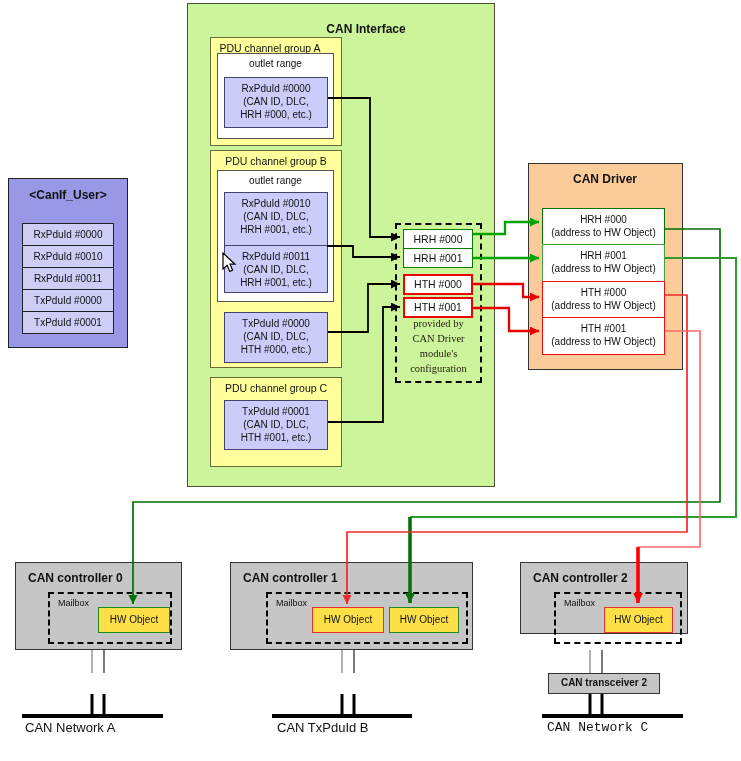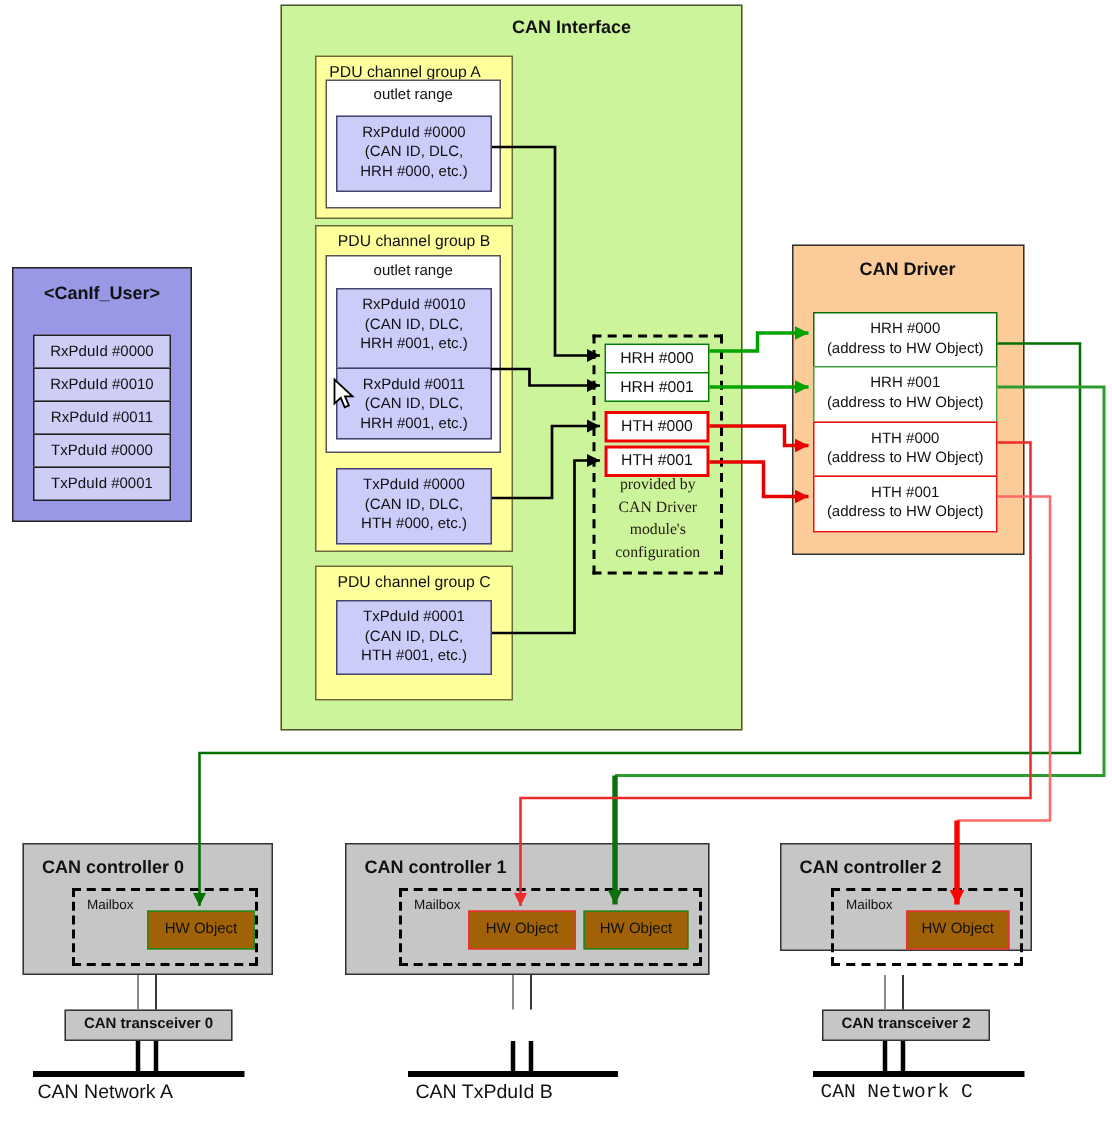--- a/index.html
+++ b/index.html
@@ -13,21 +13,21 @@
   .white-box{background:#FFFFFF;border:1px solid #555;}
   .purple-box{background:#CCCCFB;border:1px solid #44446a;font-size:10px;line-height:13px;padding-top:4px;}
   .user-box{background:#9898E6;border:1.5px solid #222;}
   .user-cell{background:#CDCDF6;border:1px solid #222;font-size:10px;line-height:21px;}
   .orange-box{background:#FBCB99;border:1.5px solid #333;}
   .drv-cell{background:#fff;font-size:10px;line-height:12.5px;padding-top:5px;}
   .hoh-cell{background:#fff;font-size:10.5px;}
   .dashed-box{border:2px dashed #000;}
   .gray-box{background:#C6C6C6;border:1.5px solid #333;}
   .mailbox{border:2px dashed #000;}
-  .hw-box{background:#a16207;font-size:10px;line-height:23px;}
+  .hw-box{background:#fde047;font-size:10px;line-height:23px;}
   .bold12{font-weight:bold;font-size:12px;}
   .grp-label{font-size:10.5px;}
   .small-label{font-size:10px;}
   .note{font-family:"Liberation Serif",serif;font-size:10.5px;line-height:15px;color:#241a10;}
   .net-label{font-size:13px;}
   .tr-label{font-weight:bold;font-size:10px;line-height:18px;}
   svg.wires{position:absolute;left:0;top:0;z-index:50;pointer-events:none;}
   #cursor{position:absolute;z-index:60;}
 </style>
 </head>
@@ -38,21 +38,21 @@
   <div class="abs user-box" style="left:8px;top:178px;width:120px;height:170px;">
     <div class="abs ctr bold12" style="left:0;top:9px;width:118px;">&lt;CanIf_User&gt;</div>
   </div>
   <div class="abs user-cell ctr" style="left:22px;top:223px;width:92px;height:23px;">RxPduId #0000</div>
   <div class="abs user-cell ctr" style="left:22px;top:245px;width:92px;height:23px;">RxPduId #0010</div>
   <div class="abs user-cell ctr" style="left:22px;top:267px;width:92px;height:23px;">RxPduId #0011</div>
   <div class="abs user-cell ctr" style="left:22px;top:289px;width:92px;height:23px;">TxPduId #0000</div>
   <div class="abs user-cell ctr" style="left:22px;top:311px;width:92px;height:23px;">TxPduId #0001</div>
 
   <div class="abs green-box" style="left:187px;top:3px;width:308px;height:484px;">
-    <div class="abs ctr bold12" style="left:0;top:7px;width:356px;margin-left:15px;">CAN Interface</div>
+    <div class="abs ctr bold12" style="left:0;top:18px;width:356px;">CAN Interface</div>
   </div>
 
   <div class="abs yellow-box" style="left:210px;top:37px;width:132px;height:109px;">
     <div class="abs ctr grp-label" style="left:0;top:4px;width:118px;">PDU channel group A</div>
   </div>
   <div class="abs white-box" style="left:217px;top:53px;width:117px;height:86px;">
     <div class="abs ctr small-label" style="left:0;top:4px;width:115px;">outlet range</div>
   </div>
   <div class="abs purple-box ctr ml" style="left:224px;top:77px;width:104px;height:51px;">RxPduId #0000
 (CAN ID, DLC,
@@ -103,21 +103,20 @@
   <div class="abs drv-cell ctr ml" style="left:542px;top:317px;width:123px;height:38px;border:1.5px solid #EF1111;">HTH #001
 (address to HW Object)</div>
 
   <div class="abs gray-box" style="left:15px;top:562px;width:167px;height:88px;">
     <div class="abs bold12" style="left:12px;top:8px;">CAN controller 0</div>
     <div class="abs mailbox" style="left:32px;top:29px;width:124px;height:52px;">
       <div class="abs" style="left:8px;top:4px;font-size:9px;">Mailbox</div>
     </div>
   </div>
   <div class="abs hw-box ctr" style="left:98px;top:607px;width:72px;height:26px;border:1.5px solid #1F8A1F;">HW Object</div>
-  <div class="abs gray-box ctr tr-label" style="left:43px;top:673px;width:112px;height:21px;">CAN transceiver 0</div>
   <div class="abs net-label" style="left:25px;top:720px;">CAN Network A</div>
 
   <div class="abs gray-box" style="left:230px;top:562px;width:243px;height:88px;">
     <div class="abs bold12" style="left:12px;top:8px;">CAN controller 1</div>
     <div class="abs mailbox" style="left:35px;top:29px;width:202px;height:52px;">
       <div class="abs" style="left:8px;top:4px;font-size:9px;">Mailbox</div>
     </div>
   </div>
   <div class="abs hw-box ctr" style="left:312px;top:607px;width:72px;height:26px;border:1.5px solid #E93030;">HW Object</div>
   <div class="abs hw-box ctr" style="left:389px;top:607px;width:70px;height:26px;border:1.5px solid #1F8A1F;">HW Object</div>

